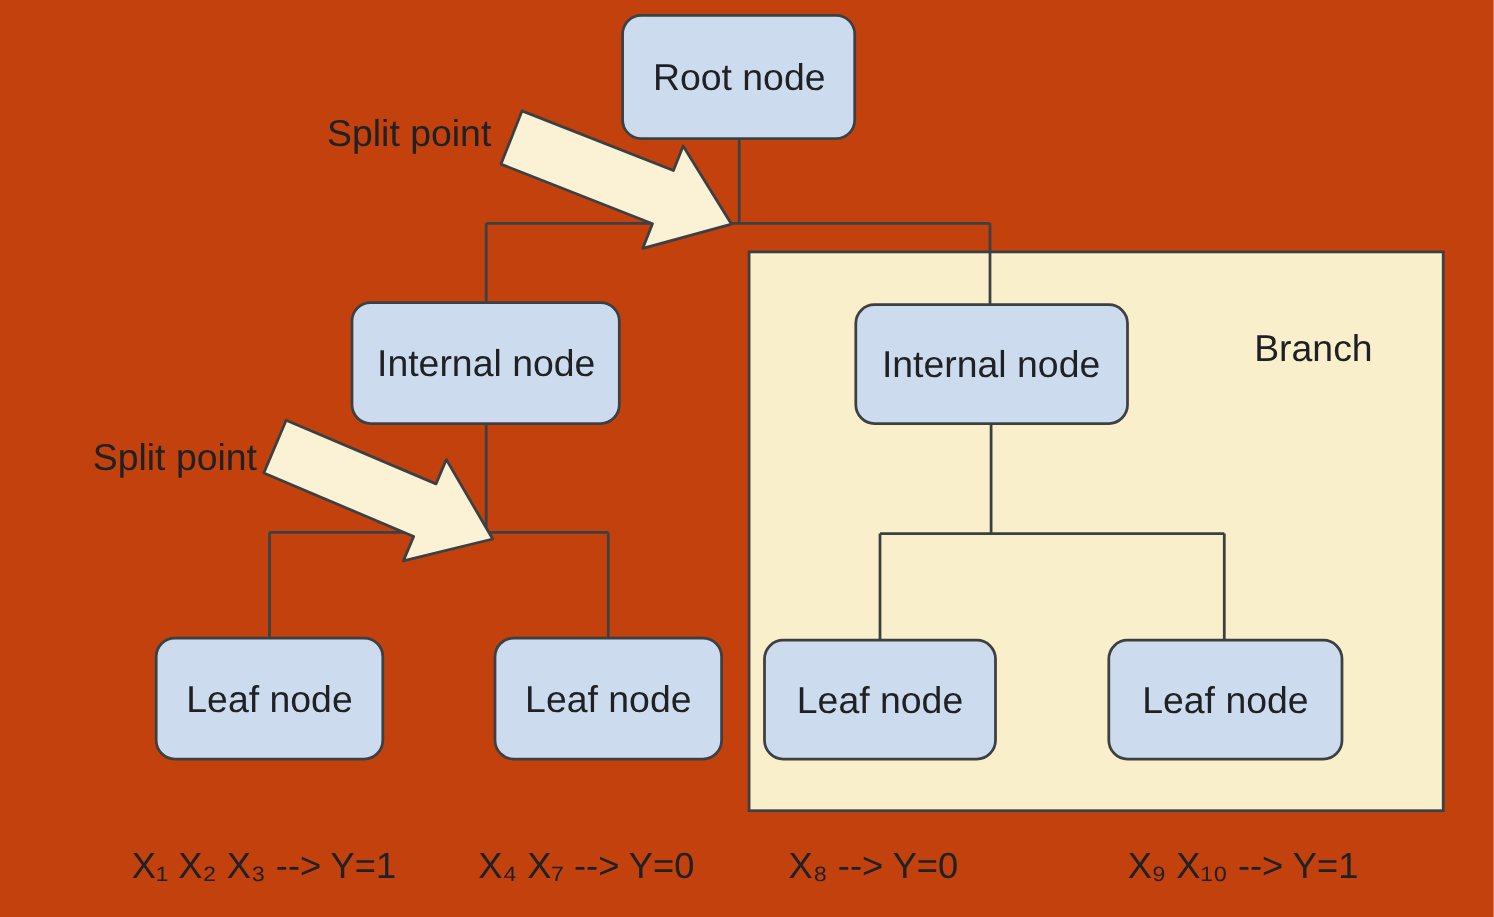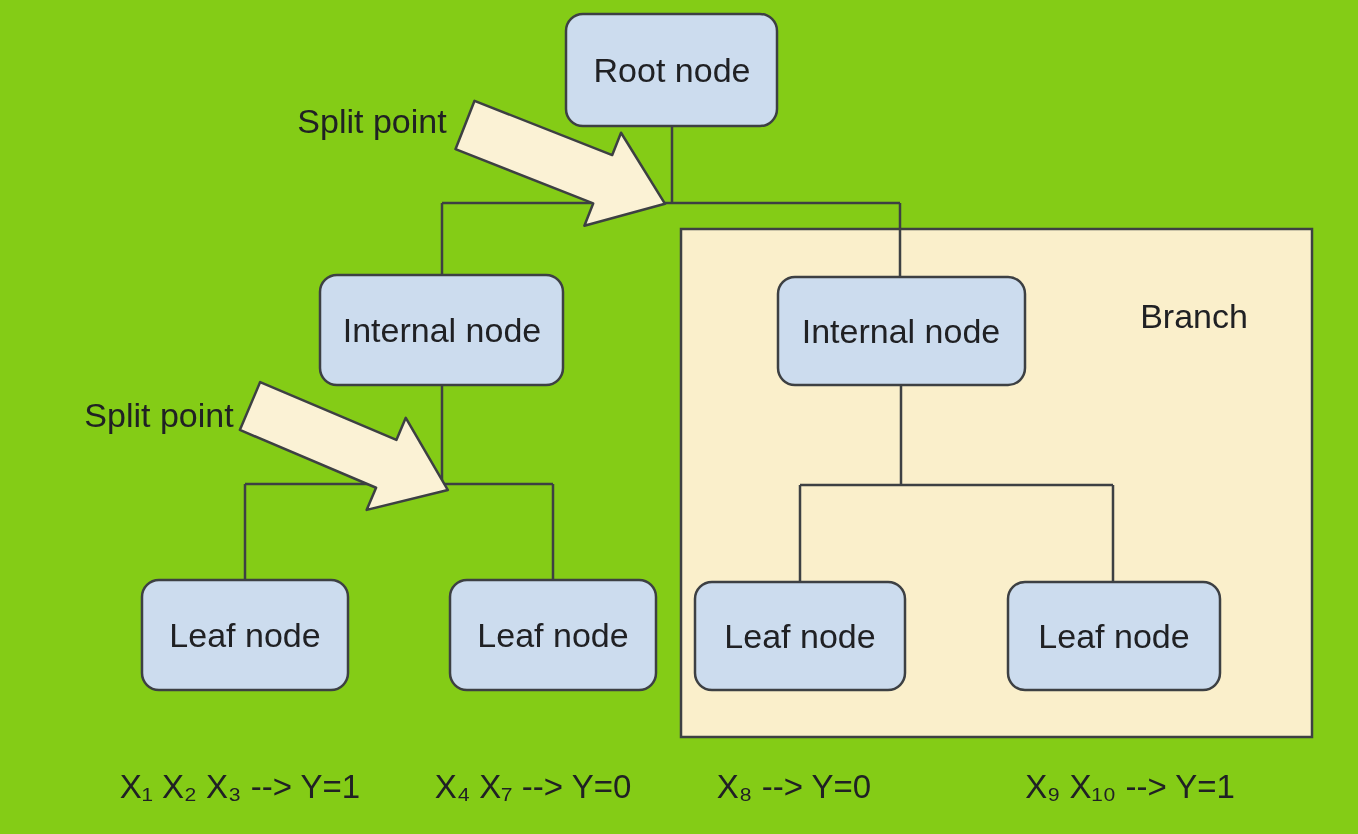--- a/index.html
+++ b/index.html
@@ -7,21 +7,21 @@
     padding: 0;
     background: #ffffff;
     width: 1358px;
     height: 834px;
     overflow: hidden;
   }
   .stage {
     position: relative;
     width: 1358px;
     height: 834px;
-    background: #84cc16;
+    background: #c2410c;
   }
   svg { display: block; }
   svg text {
     font-family: "Liberation Sans", "DejaVu Sans", sans-serif;
     fill: #202124;
     text-anchor: middle;
   }
   .node-rect {
     stroke: #3d4043;
     stroke-width: 2.5;

